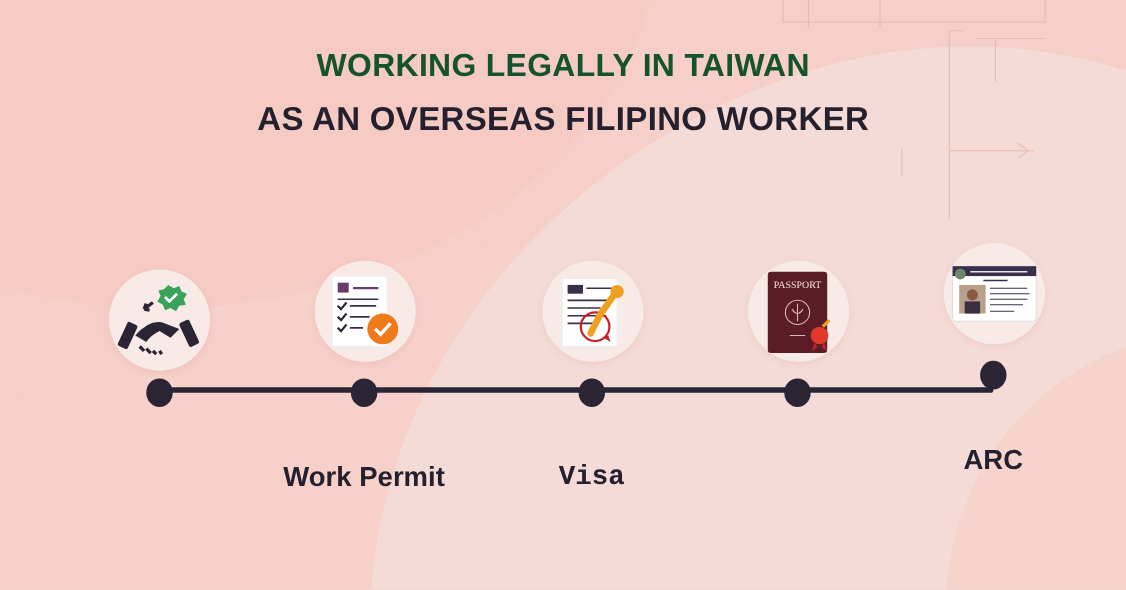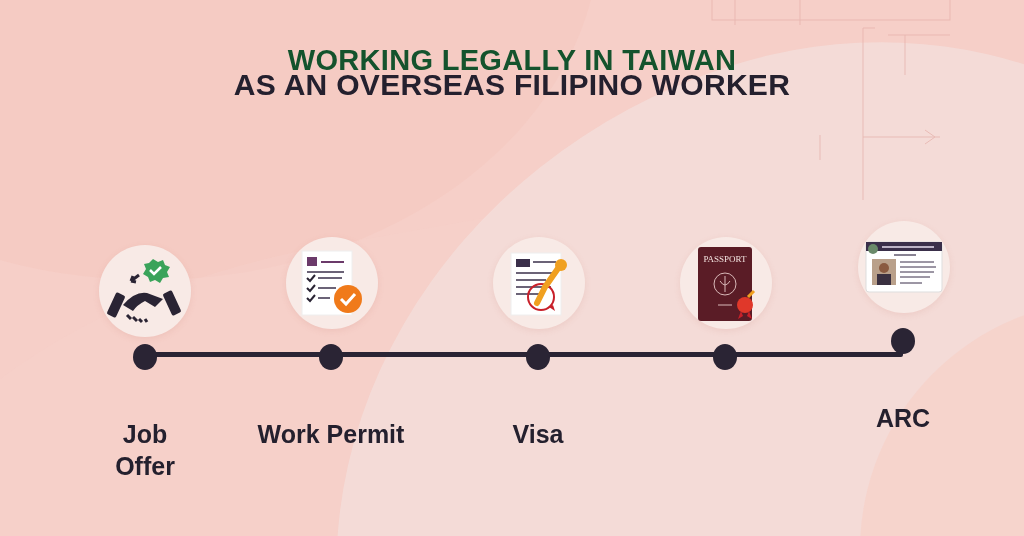--- a/index.html
+++ b/index.html
@@ -6,21 +6,21 @@
   body{width:1024px;height:536px;overflow:hidden;position:relative;background:#f6cfc8;font-family:"Liberation Sans",sans-serif;}
   .bg{position:absolute;inset:0;overflow:hidden;}
   .shape{position:absolute;border-radius:50%;}
   .s1{left:-300px;top:-420px;width:900px;height:700px;background:#f5c9c1;opacity:.7;}
   .s2{left:320px;top:60px;width:1000px;height:900px;background:#f3ddd9;opacity:.85;border-radius:55% 45% 0 0;transform:rotate(-18deg);}
   .s3{left:860px;top:300px;width:500px;height:500px;background:#f6d3cb;opacity:.9;}
   .s4{left:-100px;top:220px;width:1200px;height:600px;background:#f7d0c9;opacity:.45;transform:rotate(-10deg);border-radius:40%;}
   .blueprint{position:absolute;left:700px;top:0;width:300px;height:200px;}
   .title{position:absolute;left:0;width:1024px;text-align:center;font-weight:bold;letter-spacing:0.3px;}
   .t1{top:44px;font-size:29px;color:#14532d;}
-  .t2{top:68px;font-size:30px;color:#24202e;}
+  .t2{top:92px;font-size:30px;color:#24202e;}
   .line{position:absolute;left:145px;top:352px;width:758px;height:5px;background:#2a2434;border-radius:2px;}
   .step{position:absolute;width:180px;margin-left:-90px;text-align:center;}
   .icon-circle{position:absolute;left:45px;top:0;width:92px;height:92px;border-radius:50%;background:#f8eae6;box-shadow:0 2px 6px rgba(200,120,110,.15);display:flex;align-items:center;justify-content:center;}
   .dot{position:absolute;left:78px;width:24px;height:26px;border-radius:50%;background:#2a2434;}
   .label{position:absolute;left:0;width:180px;font-size:25px;font-weight:bold;color:#24202e;line-height:32px;}
 </style>
 </head>
 <body>
 
 <div class="bg">
@@ -55,24 +55,20 @@
       <polygon points="48,4 53,7 58,5 60,10 65,12 62,17 64,22 58,23 55,28 50,25 45,27 43,22 38,19 41,14 39,9 44,8" fill="#3aa35a"></polygon>
       <path d="M45 15 l4 4 l7 -7" stroke="#fff" stroke-width="2.5" fill="none"></path>
       <path d="M34 20 l-8 6 M26 26 l2 -5 M26 26 l5 1" stroke="#2a2434" stroke-width="3" fill="none"></path>
       <rect x="6" y="38" width="10" height="24" rx="2" fill="#2a2434" transform="rotate(25 11 50)"></rect>
       <rect x="62" y="36" width="10" height="24" rx="2" fill="#2a2434" transform="rotate(-25 67 48)"></rect>
       <path d="M18 50 Q30 36 42 38 L58 44 L50 52 L40 46 Q32 50 28 56 Z" fill="#2a2434"></path>
       <path d="M22 60 l4 4 M28 62 l4 4 M34 64 l3 3 M40 64 l2 3" stroke="#2a2434" stroke-width="3"></path>
     </svg>
   </div>
   <div class="dot" style="top:104px;"></div>
-  <div class="label" style="top:178px;">
-    <div>Job</div>
-    <div>Offer</div>
-  </div>
 </div>
 
 <div class="step" style="left:331px;top:240px;height:260px;">
   <div class="icon-circle" style="top:-3px;">
     <svg width="76" height="76" viewBox="0 0 76 76">
       <rect x="8" y="6" width="50" height="64" fill="#fff" stroke="#eee"></rect>
       <rect x="13" y="12" width="10" height="9" fill="#6b3a6a"></rect>
       <line x1="27" y1="17" x2="50" y2="17" stroke="#6b3a6a" stroke-width="2"></line>
       <line x1="13" y1="27" x2="50" y2="27" stroke="#3a2f4a" stroke-width="1.5"></line>
       <path d="M13 33 l3 3 l5 -6" stroke="#2a2434" stroke-width="2" fill="none"></path>
@@ -99,21 +95,21 @@
       <line x1="15" y1="35" x2="45" y2="35" stroke="#3a2f4a" stroke-width="1.5"></line>
       <line x1="15" y1="42" x2="50" y2="42" stroke="#3a2f4a" stroke-width="1.5"></line>
       <line x1="15" y1="49" x2="40" y2="49" stroke="#3a2f4a" stroke-width="1.5"></line>
       <circle cx="40" cy="52" r="13" fill="none" stroke="#c8202a" stroke-width="2"></circle>
       <path d="M36 58 L44 42 L58 22" stroke="#f0a020" stroke-width="6" fill="none" stroke-linecap="round"></path>
       <circle cx="60" cy="20" r="6" fill="#f0a020"></circle>
       <path d="M48 62 l6 4 l-2 -6" fill="#c8202a"></path>
     </svg>
   </div>
   <div class="dot" style="top:104px;"></div>
-  <div class="label" style="top:178px;">Visa</div>
+  <div class="label" style="top:178px;font-family:Liberation Mono, monospace;">Visa</div>
 </div>
 
 <div class="step" style="left:725px;top:240px;height:260px;">
   <div class="icon-circle" style="top:-3px;">
     <svg width="76" height="80" viewBox="0 0 76 80">
       <rect x="10" y="4" width="54" height="74" rx="3" fill="#5a1c26"></rect>
       <text x="37" y="19" text-anchor="middle" font-family="Liberation Serif, serif" font-size="9" fill="#f3e3e0">PASSPORT</text>
       <circle cx="37" cy="41" r="11" fill="none" stroke="#d8b8b8" stroke-width="1"></circle>
       <path d="M37 33 v16 M32 38 q5 8 10 0" stroke="#d8b8b8" stroke-width="1" fill="none"></path>
       <line x1="30" y1="62" x2="44" y2="62" stroke="#d8b8b8" stroke-width="1"></line>

